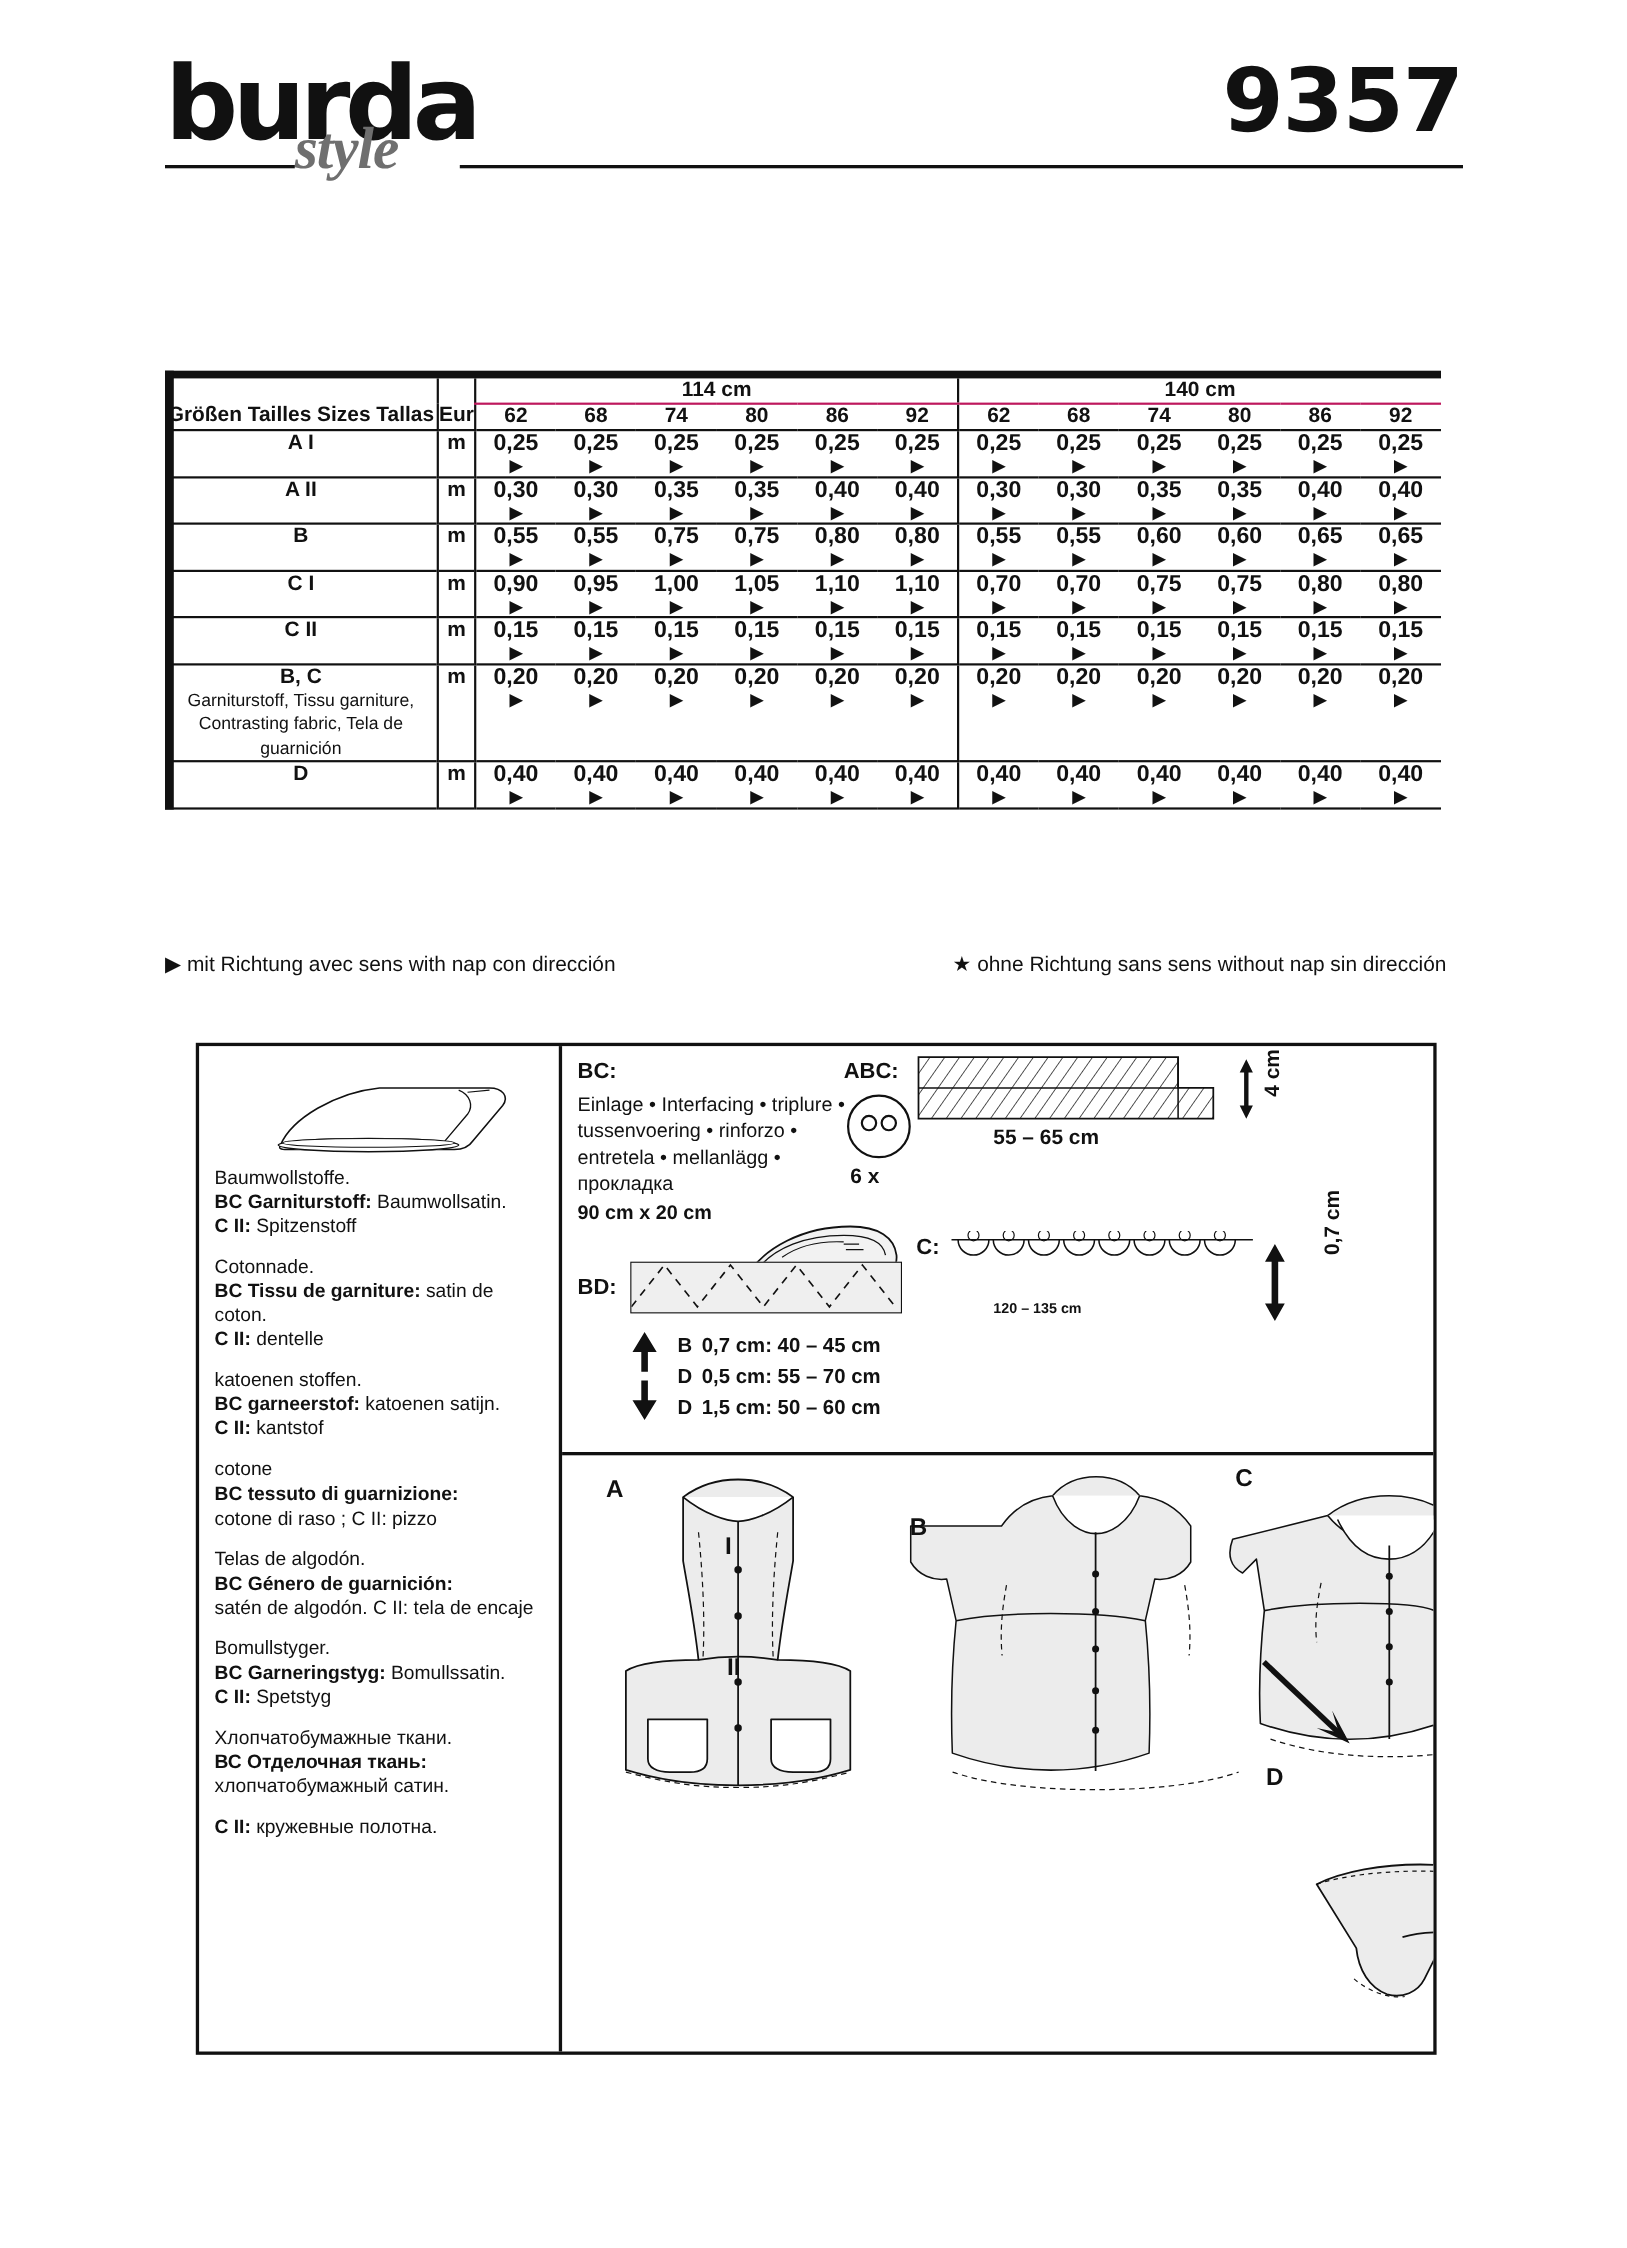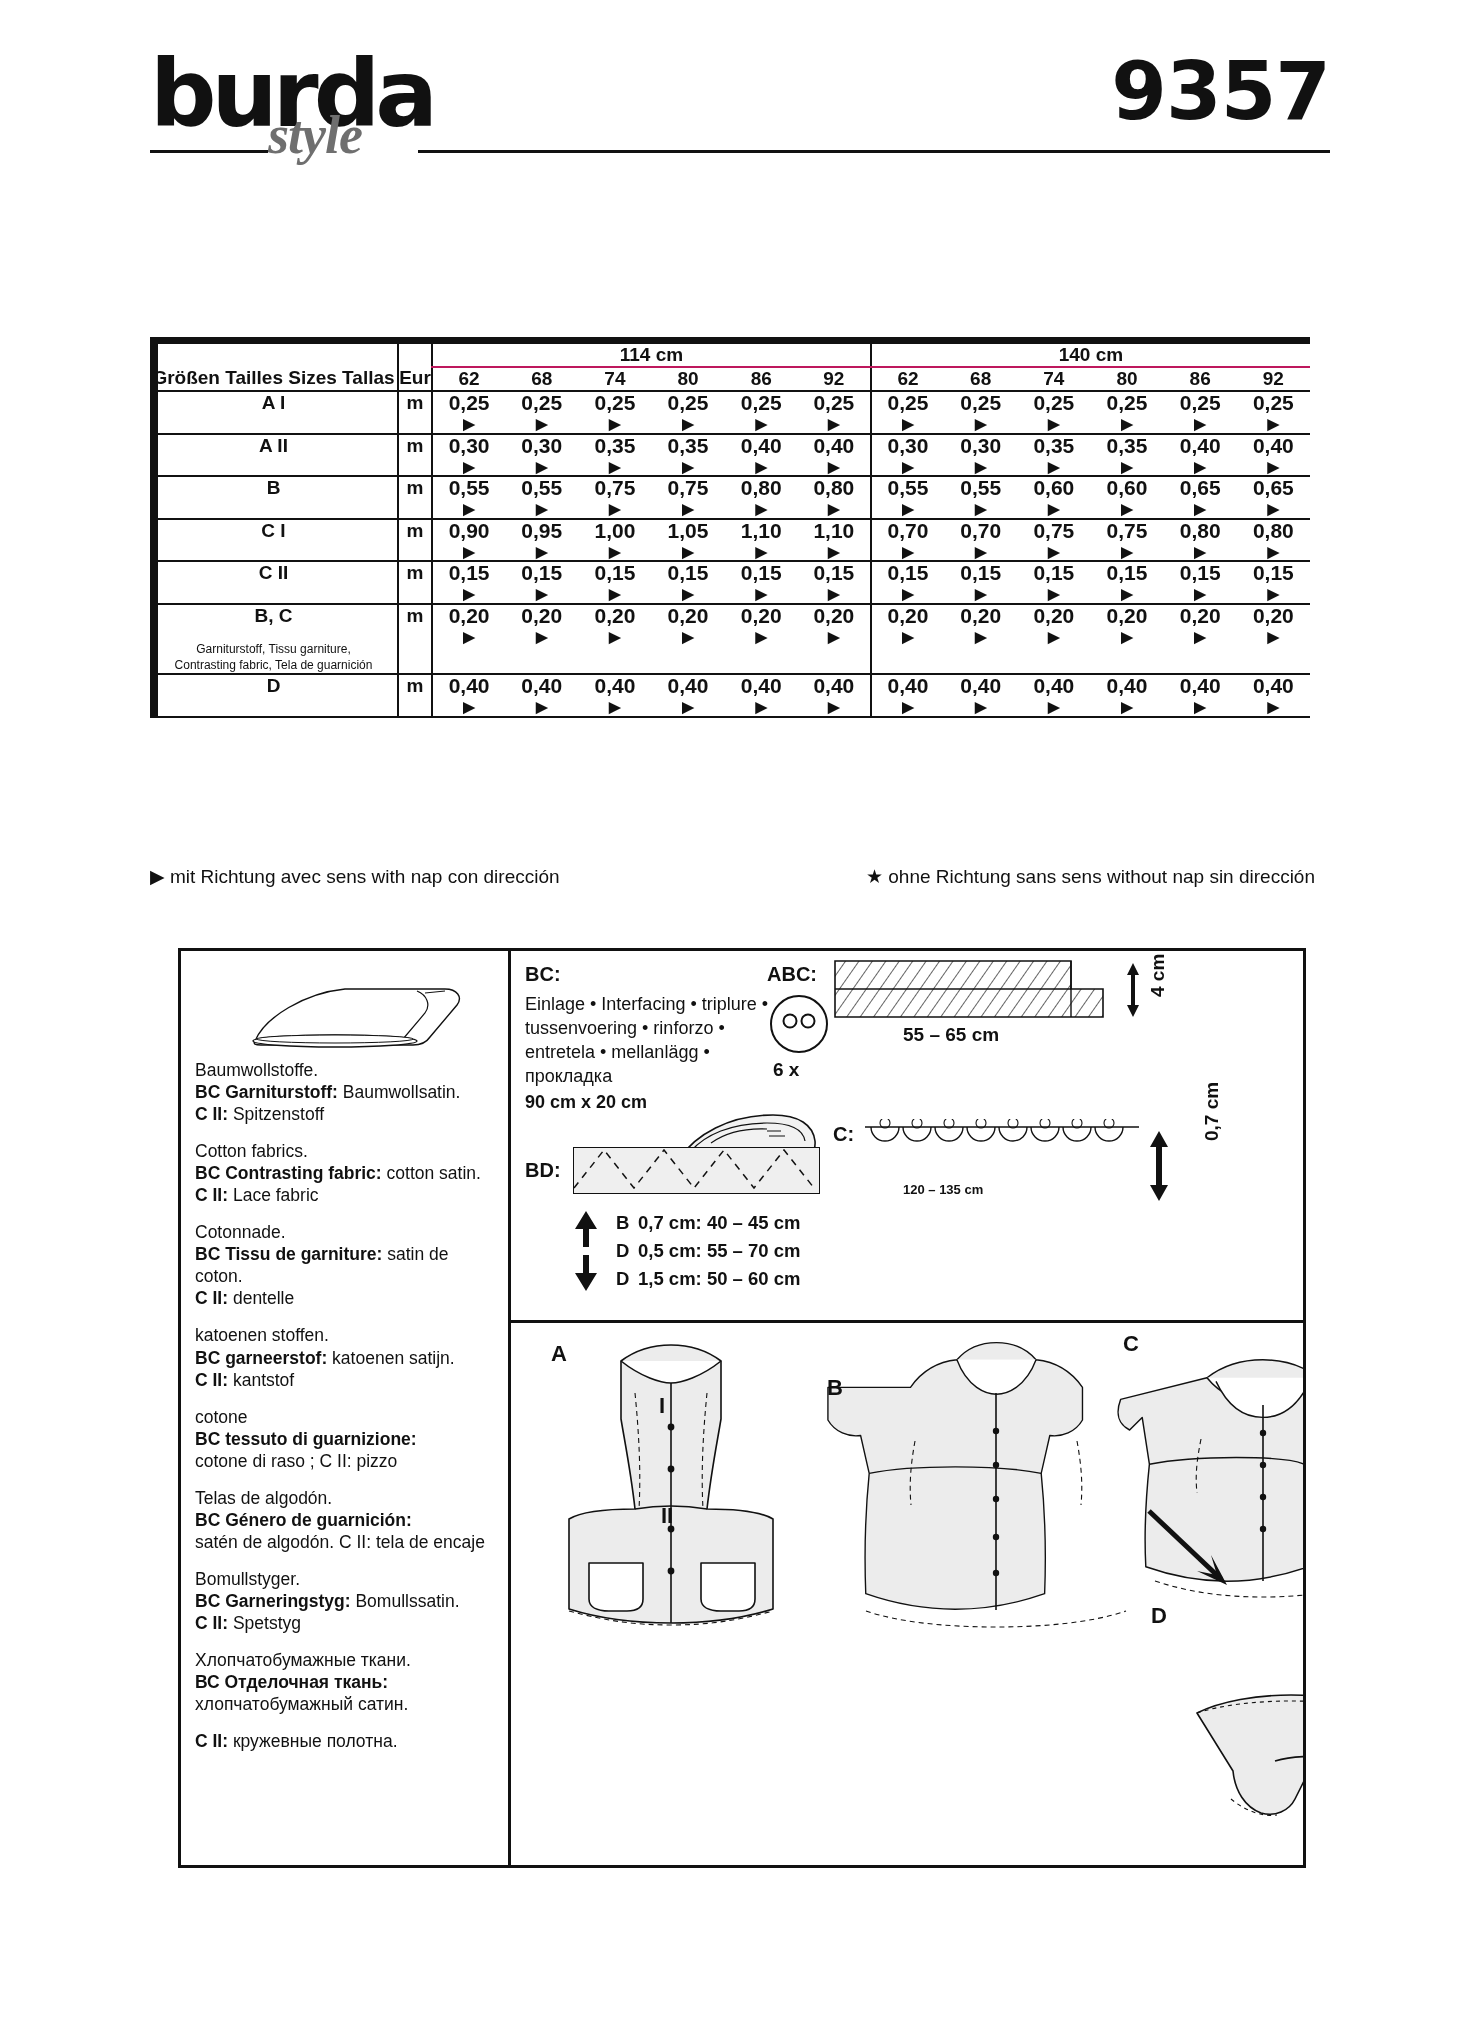--- a/index.html
+++ b/index.html
@@ -77,21 +77,21 @@
   .hdr-eur{font-size:19px;border-bottom:2px solid #111;padding:5px 0 4px 0;font-weight:normal;}
   .vsep-l{border-left:2px solid #111;}
   .rowline td{border-top:2px solid #111;}
   .cell{padding-top:6px;}
   .cell .val{font-size:21px;font-weight:bold;line-height:1.05;}
   .cell .nap{font-size:15px;line-height:1.1;margin-top:2px;}
   .rowlabel{
     text-align:left;font-size:21px;font-weight:bold;
     padding:6px 0 14px 16px;line-height:1.15;
   }
-  .rowlabel .sub{font-size:12px;font-weight:normal;line-height:1.35;margin-top:14px;}
+  .rowlabel .sub{font-size:16px;font-weight:normal;line-height:1.35;margin-top:0;}
   .unitcell{font-size:19px;font-weight:normal;padding-top:8px;}
   .bottom-rule td{border-top:2px solid #111;}
   .legend{
     position:absolute;left:150px;top:865px;width:1165px;
     font-size:19px;display:flex;justify-content:space-between;
   }
   .legend span{white-space:nowrap;}
 
   
   .bottombox{
@@ -616,25 +616,20 @@
           <ellipse cx="140" cy="62" rx="82" ry="6" fill="#fff" stroke="#111" stroke-width="1.3"></ellipse>
           <ellipse cx="140" cy="60" rx="78" ry="4" fill="#fff" stroke="#111" stroke-width="1"></ellipse>
           <path d="M230 14 L250 12" fill="none" stroke="#111" stroke-width="1"></path>
         </svg>
       </div>
       <div id="fabric-list">
           <div class="fab-group">
             <div>Baumwollstoffe.</div>
             <div><b>BC Garniturstoff:</b> Baumwollsatin.</div>
             <div><b>C II:</b> Spitzenstoff</div>
-          </div>
-          <div class="fab-group">
-            <div>Cotton fabrics.</div>
-            <div><b>BC Contrasting fabric:</b> cotton satin.</div>
-            <div><b>C II:</b> Lace fabric</div>
           </div>
           <div class="fab-group">
             <div>Cotonnade.</div>
             <div><b>BC Tissu de garniture:</b> satin de coton.</div>
             <div><b>C II:</b> dentelle</div>
           </div>
           <div class="fab-group">
             <div>katoenen stoffen.</div>
             <div><b>BC garneerstof:</b> katoenen satijn.</div>
             <div><b>C II:</b> kantstof</div>

